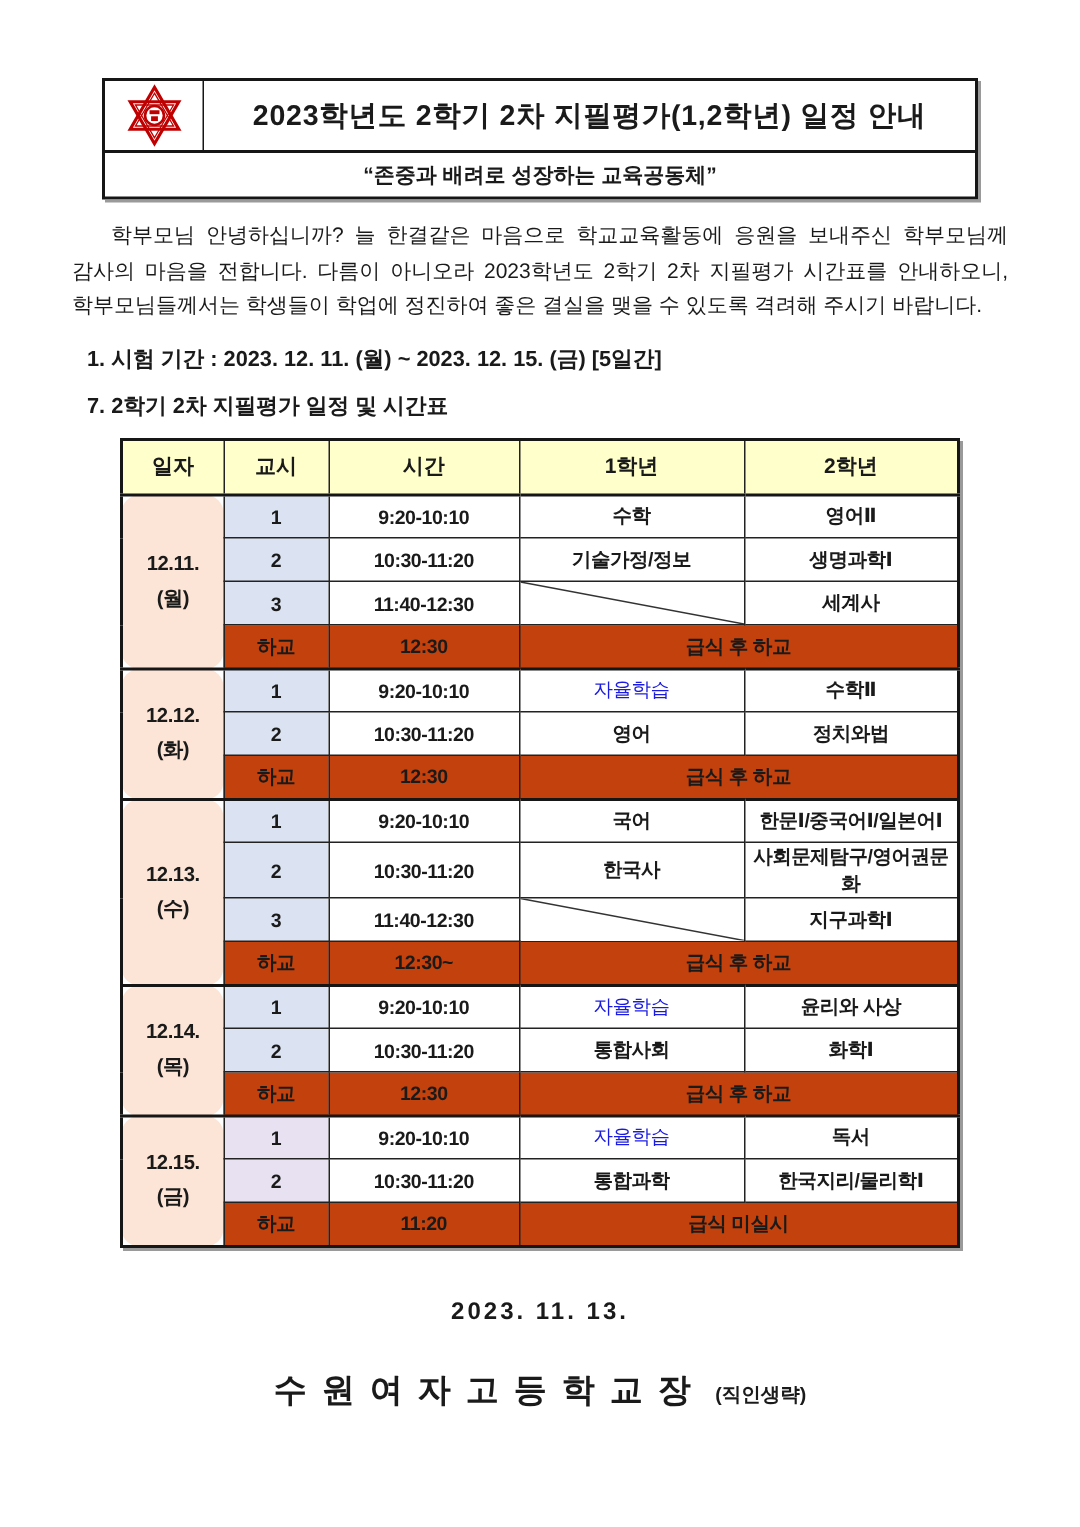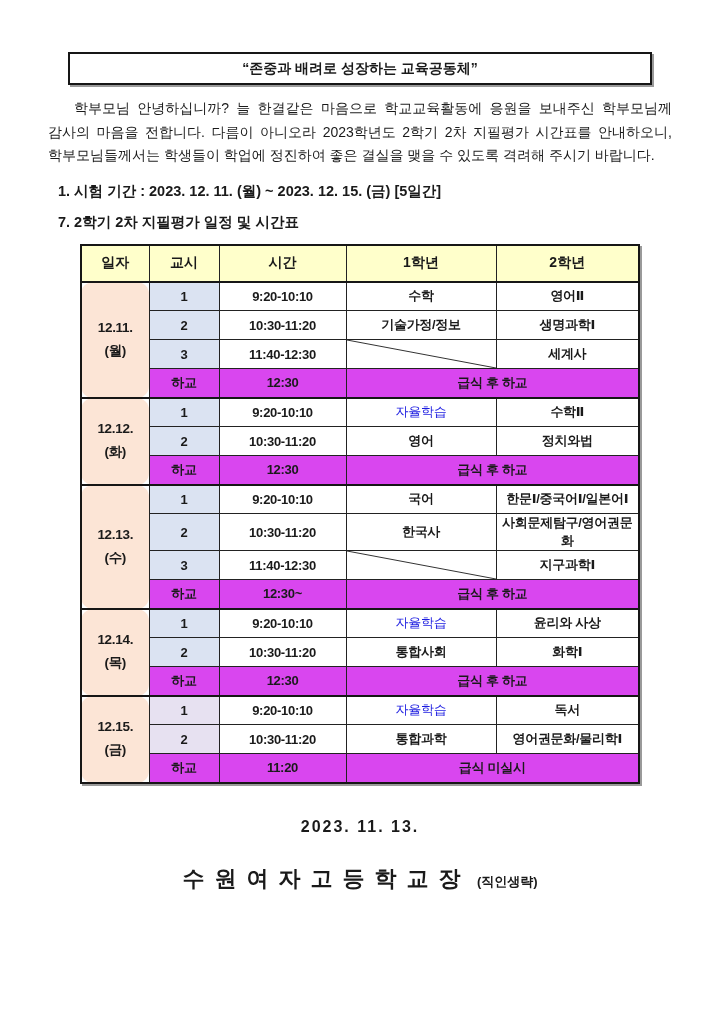--- a/index.html
+++ b/index.html
@@ -33,37 +33,51 @@
   .schedule col.c-g1     { width:150px; }
   .schedule col.c-g2     { width:143px; }
   .schedule th { height:37px; background:#FFFFCB; font-size:14px; font-weight:700;
                  border:1px solid #222; border-bottom:2px solid #161616; text-align:center; }
   .schedule td { height:29px; border:1px solid #222; text-align:center; vertical-align:middle;
                  font-size:13px; font-weight:600; letter-spacing:-0.3px; background:#fff; }
   .schedule tr.day-start td { border-top:2px solid #161616; }
   td.date-cell { background:#FCE5D6; font-size:13.5px; line-height:1.7; font-weight:600;border-radius:12px; }
   td.period-blue   { background:#DBE3F2; }
   td.period-purple { background:#E7E1F1; }
-  td.green { background:#d946ef; }
+  td.green { background:#c2410c; }
   td.blue-text { color:#1A1AE0; font-weight:400;margin-left:44px; }
   td.diag { position:relative; padding:0; }
   td.diag svg { position:absolute; left:0; top:0; width:100%; height:100%; display:block; }
 
   
   .footer-date { margin-top:34px; text-align:center; font-size:16px; font-weight:600; letter-spacing:2px; }
   .signature { margin-top:28px; text-align:center; }
   .signer { font-size:22px; font-weight:700; letter-spacing:10px; }
   .stamp-note { font-size:13px; font-weight:600; letter-spacing:0; margin-left:2px; }
 </style>
 </head>
 <body>
 
 <div class="page">
 
   <div class="header-box">
+    <div class="header-top">
+      <div class="logo-cell">
+        <svg width="42" height="42" viewBox="0 0 48 48" aria-hidden="true">
+          <polygon points="24,2.5 42.5,34.5 5.5,34.5" fill="none" stroke="#C00000" stroke-width="2.4"></polygon>
+          <polygon points="24,45.5 5.5,13.5 42.5,13.5" fill="none" stroke="#C00000" stroke-width="2.4"></polygon>
+          <polygon points="24,7 38.5,32 9.5,32" fill="none" stroke="#C00000" stroke-width="1"></polygon>
+          <polygon points="24,41 9.5,16 38.5,16" fill="none" stroke="#C00000" stroke-width="1"></polygon>
+          <circle cx="24" cy="24" r="7.2" fill="none" stroke="#C00000" stroke-width="2"></circle>
+          <rect x="20.2" y="20" width="7.6" height="3" fill="#C00000"></rect>
+          <rect x="21.4" y="24.6" width="5.2" height="3.6" fill="#C00000"></rect>
+        </svg>
+      </div>
+      <div class="title-cell">2023학년도 2학기 2차 지필평가(1,2학년) 일정 안내</div>
+    </div>
     <div class="motto-cell">“존중과 배려로 성장하는 교육공동체”</div>
   </div>
 
   <p class="greeting">학부모님 안녕하십니까?  늘 한결같은 마음으로 학교교육활동에 응원을 보내주신 학부모님께 감사의 마음을 전합니다. 다름이 아니오라 2023학년도 2학기 2차 지필평가 시간표를 안내하오니, 학부모님들께서는 학생들이 학업에 정진하여 좋은 결실을 맺을 수 있도록 격려해 주시기 바랍니다.</p>
 
   <div class="list-item first">1. 시험 기간 : 2023. 12. 11. (월) ~ 2023. 12. 15. (금) [5일간]</div>
   <div class="list-item">7. 2학기 2차 지필평가 일정 및 시간표</div>
 
   <table class="schedule">
     <colgroup>
@@ -194,21 +208,21 @@
           </td>
           <td class="period-purple">1</td>
           <td>9:20-10:10</td>
           <td class="blue-text">자율학습</td>
           <td>독서</td>
         </tr>
         <tr>
           <td class="period-purple">2</td>
           <td>10:30-11:20</td>
           <td>통합과학</td>
-          <td>영어권문화/물리학Ⅰ</td>
+          <td>한국지리/물리학Ⅰ</td>
         </tr>
         <tr>
           <td class="green">하교</td>
           <td class="green">11:20</td>
           <td class="green" colspan="2">급식 미실시</td>
         </tr>
       </tbody>
   </table>
 
   <div class="footer-date">2023. 11. 13.</div>

